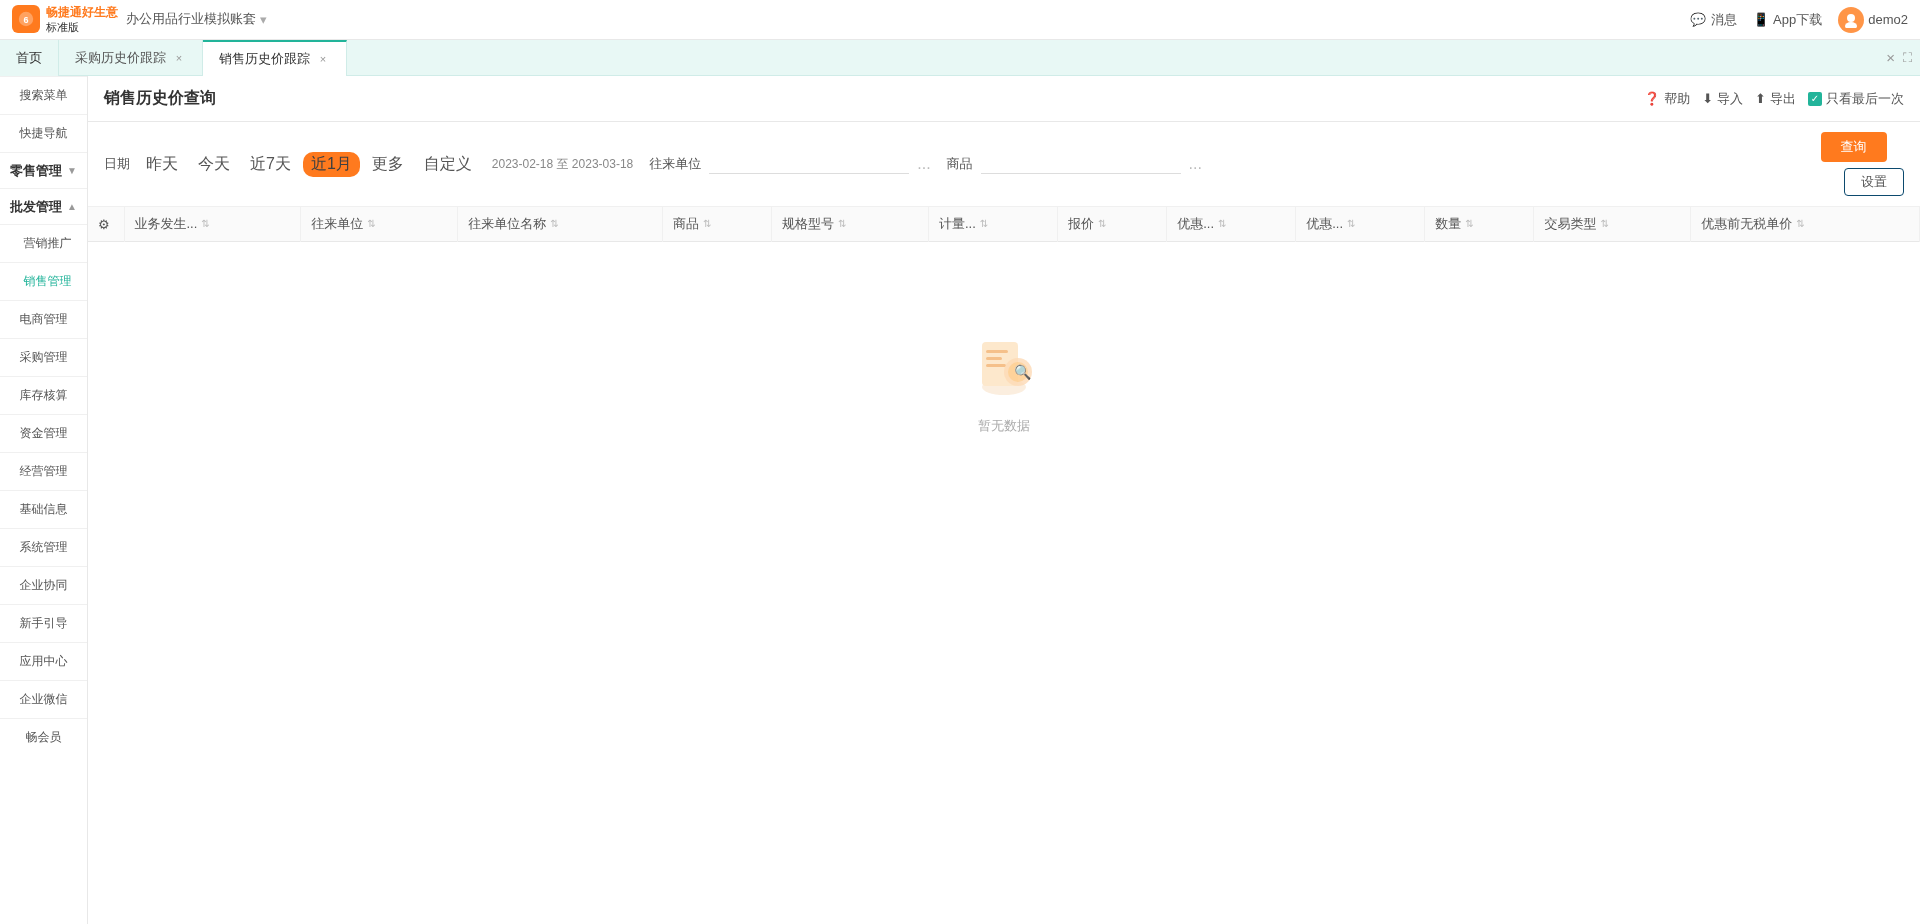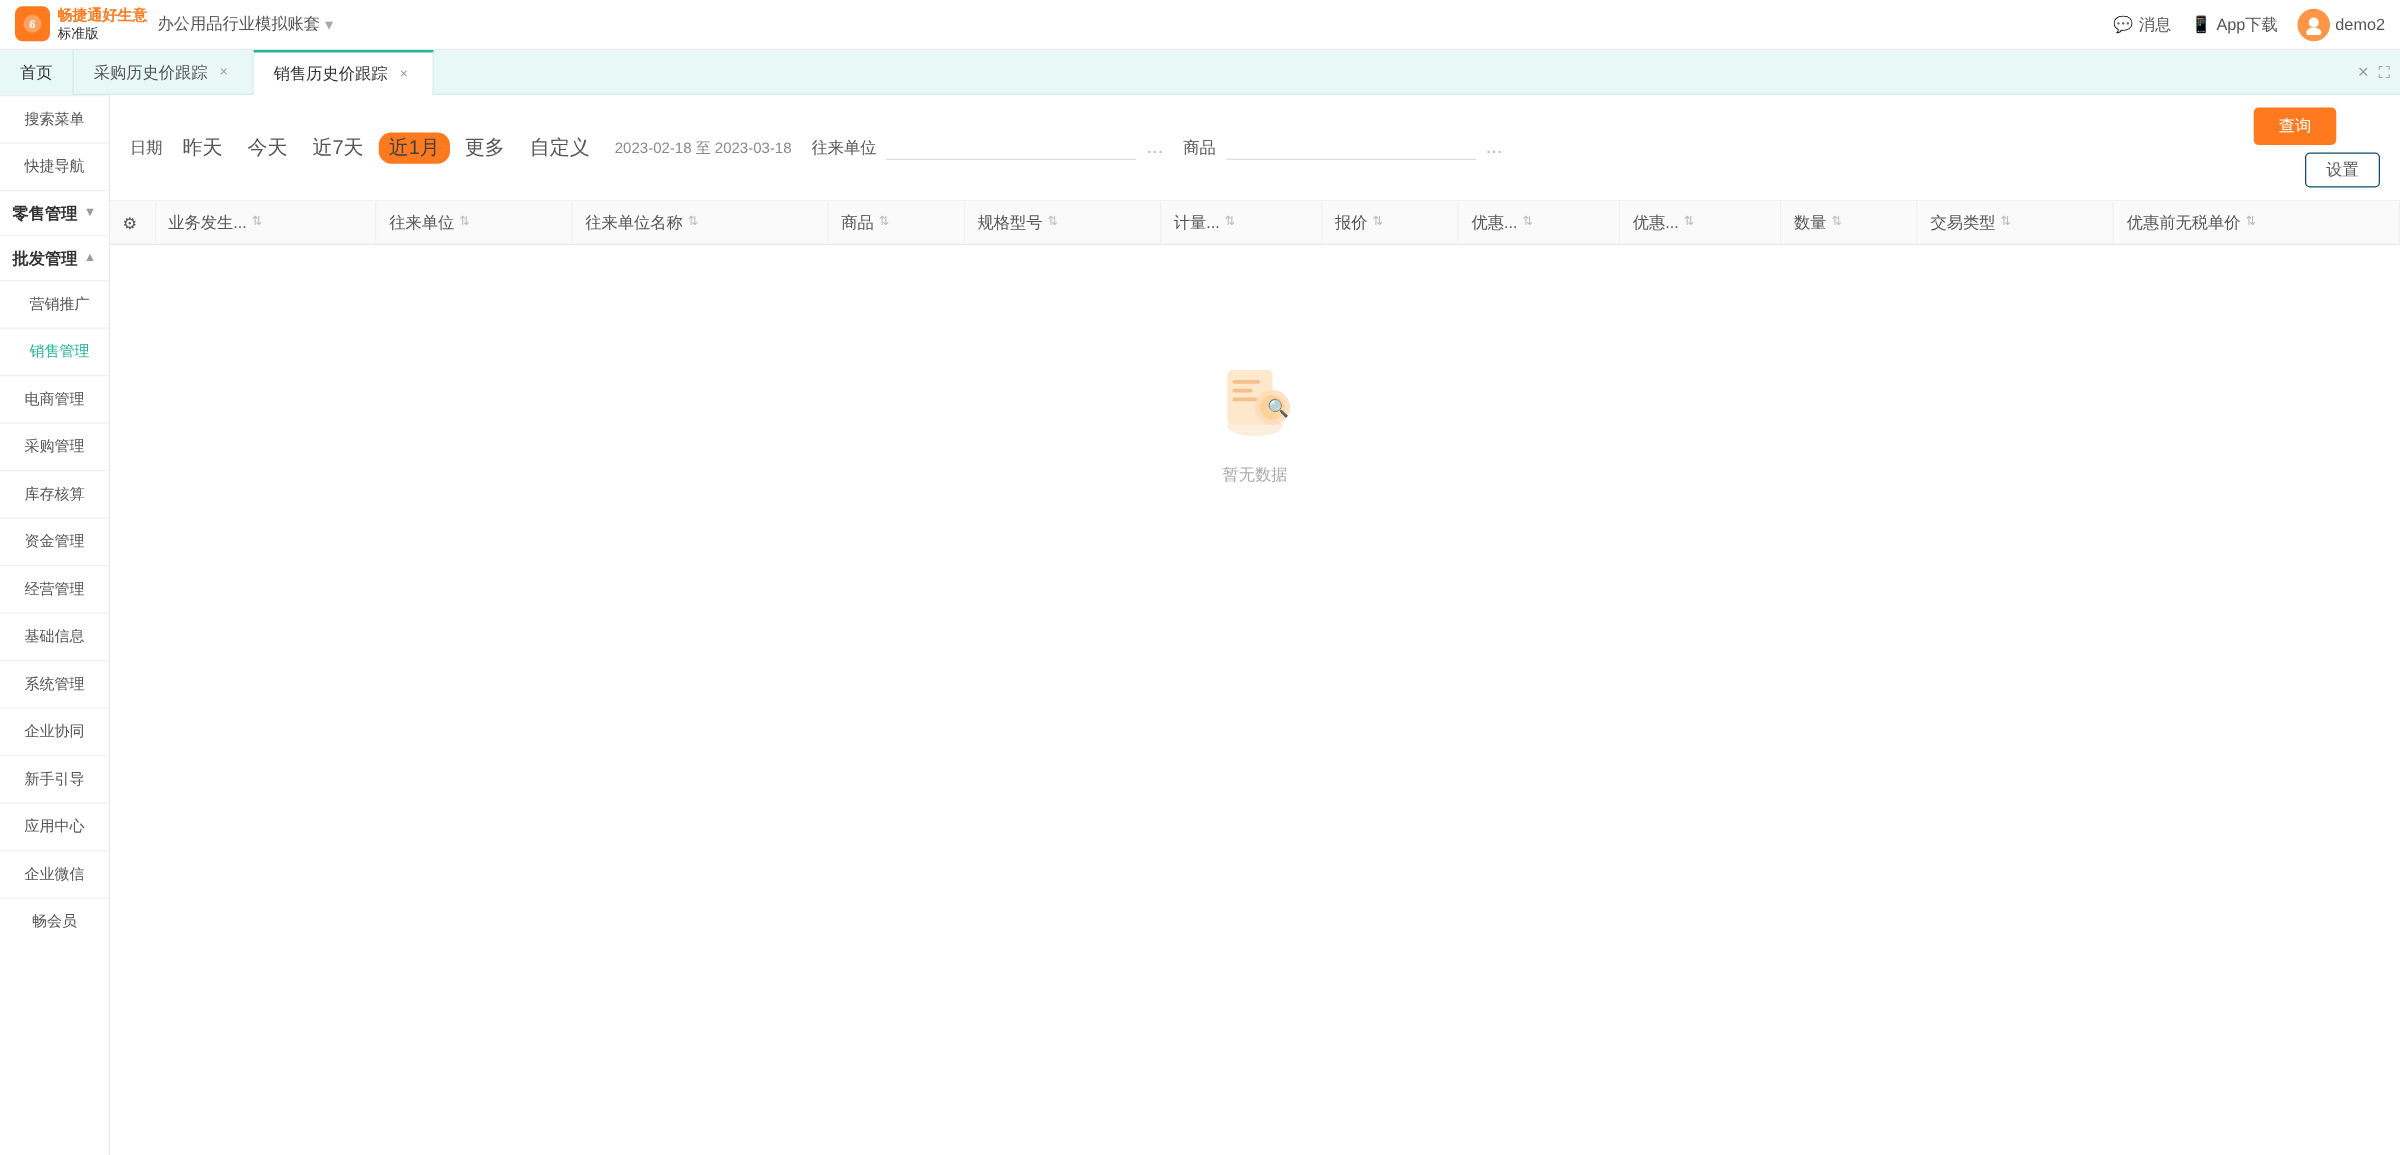--- a/index.html
+++ b/index.html
@@ -247,20 +247,41 @@
     <div class="sidebar-single">企业协同</div>
     <div class="sidebar-single">新手引导</div>
     <div class="sidebar-single">应用中心</div>
     <div class="sidebar-single">企业微信</div>
     <div class="sidebar-single">畅会员</div>
   </div>
 
   <div class="content-area">
     <div class="page-wrapper">
 
+      <div class="page-header">
+        <div class="page-title">销售历史价查询</div>
+        <div class="page-header-actions">
+          <div class="action-item">
+            <span>❓</span>
+            <span>帮助</span>
+          </div>
+          <div class="action-item">
+            <span>⬇</span>
+            <span>导入</span>
+          </div>
+          <div class="action-item">
+            <span>⬆</span>
+            <span>导出</span>
+          </div>
+          <div class="action-checkbox">
+            <div class="checkbox-checked"></div>
+            <span>只看最后一次</span>
+          </div>
+        </div>
+      </div>
 
       <div class="filter-bar">
         <div class="filter-group">
           <span class="filter-label">日期</span>
           <div class="date-options">
             <span class="date-opt">昨天</span>
             <span class="date-opt">今天</span>
             <span class="date-opt">近7天</span>
             <span class="date-opt active">近1月</span>
             <span class="date-opt">更多</span>
@@ -274,21 +295,21 @@
           <input class="filter-input" type="text" style="min-width: 200px;">
           <span class="filter-dots">...</span>
         </div>
 
         <div class="filter-input-group">
           <span class="filter-label">商品</span>
           <input class="filter-input" type="text" style="min-width: 200px;">
           <span class="filter-dots">...</span>
         </div>
 
-        <div style="margin-left:auto;display:flex;flex-direction:column;gap:6px;align-items:flex-start;">
+        <div style="margin-left:auto;display:flex;flex-direction:column;gap:6px;align-items:center;">
           <button class="query-btn">查询</button>
           <button class="settings-btn">设置</button>
         </div>
       </div>
 
       <div class="table-area content-scroll">
         <table class="data-table">
           <thead>
             <tr>
               <th class="gear-th">

